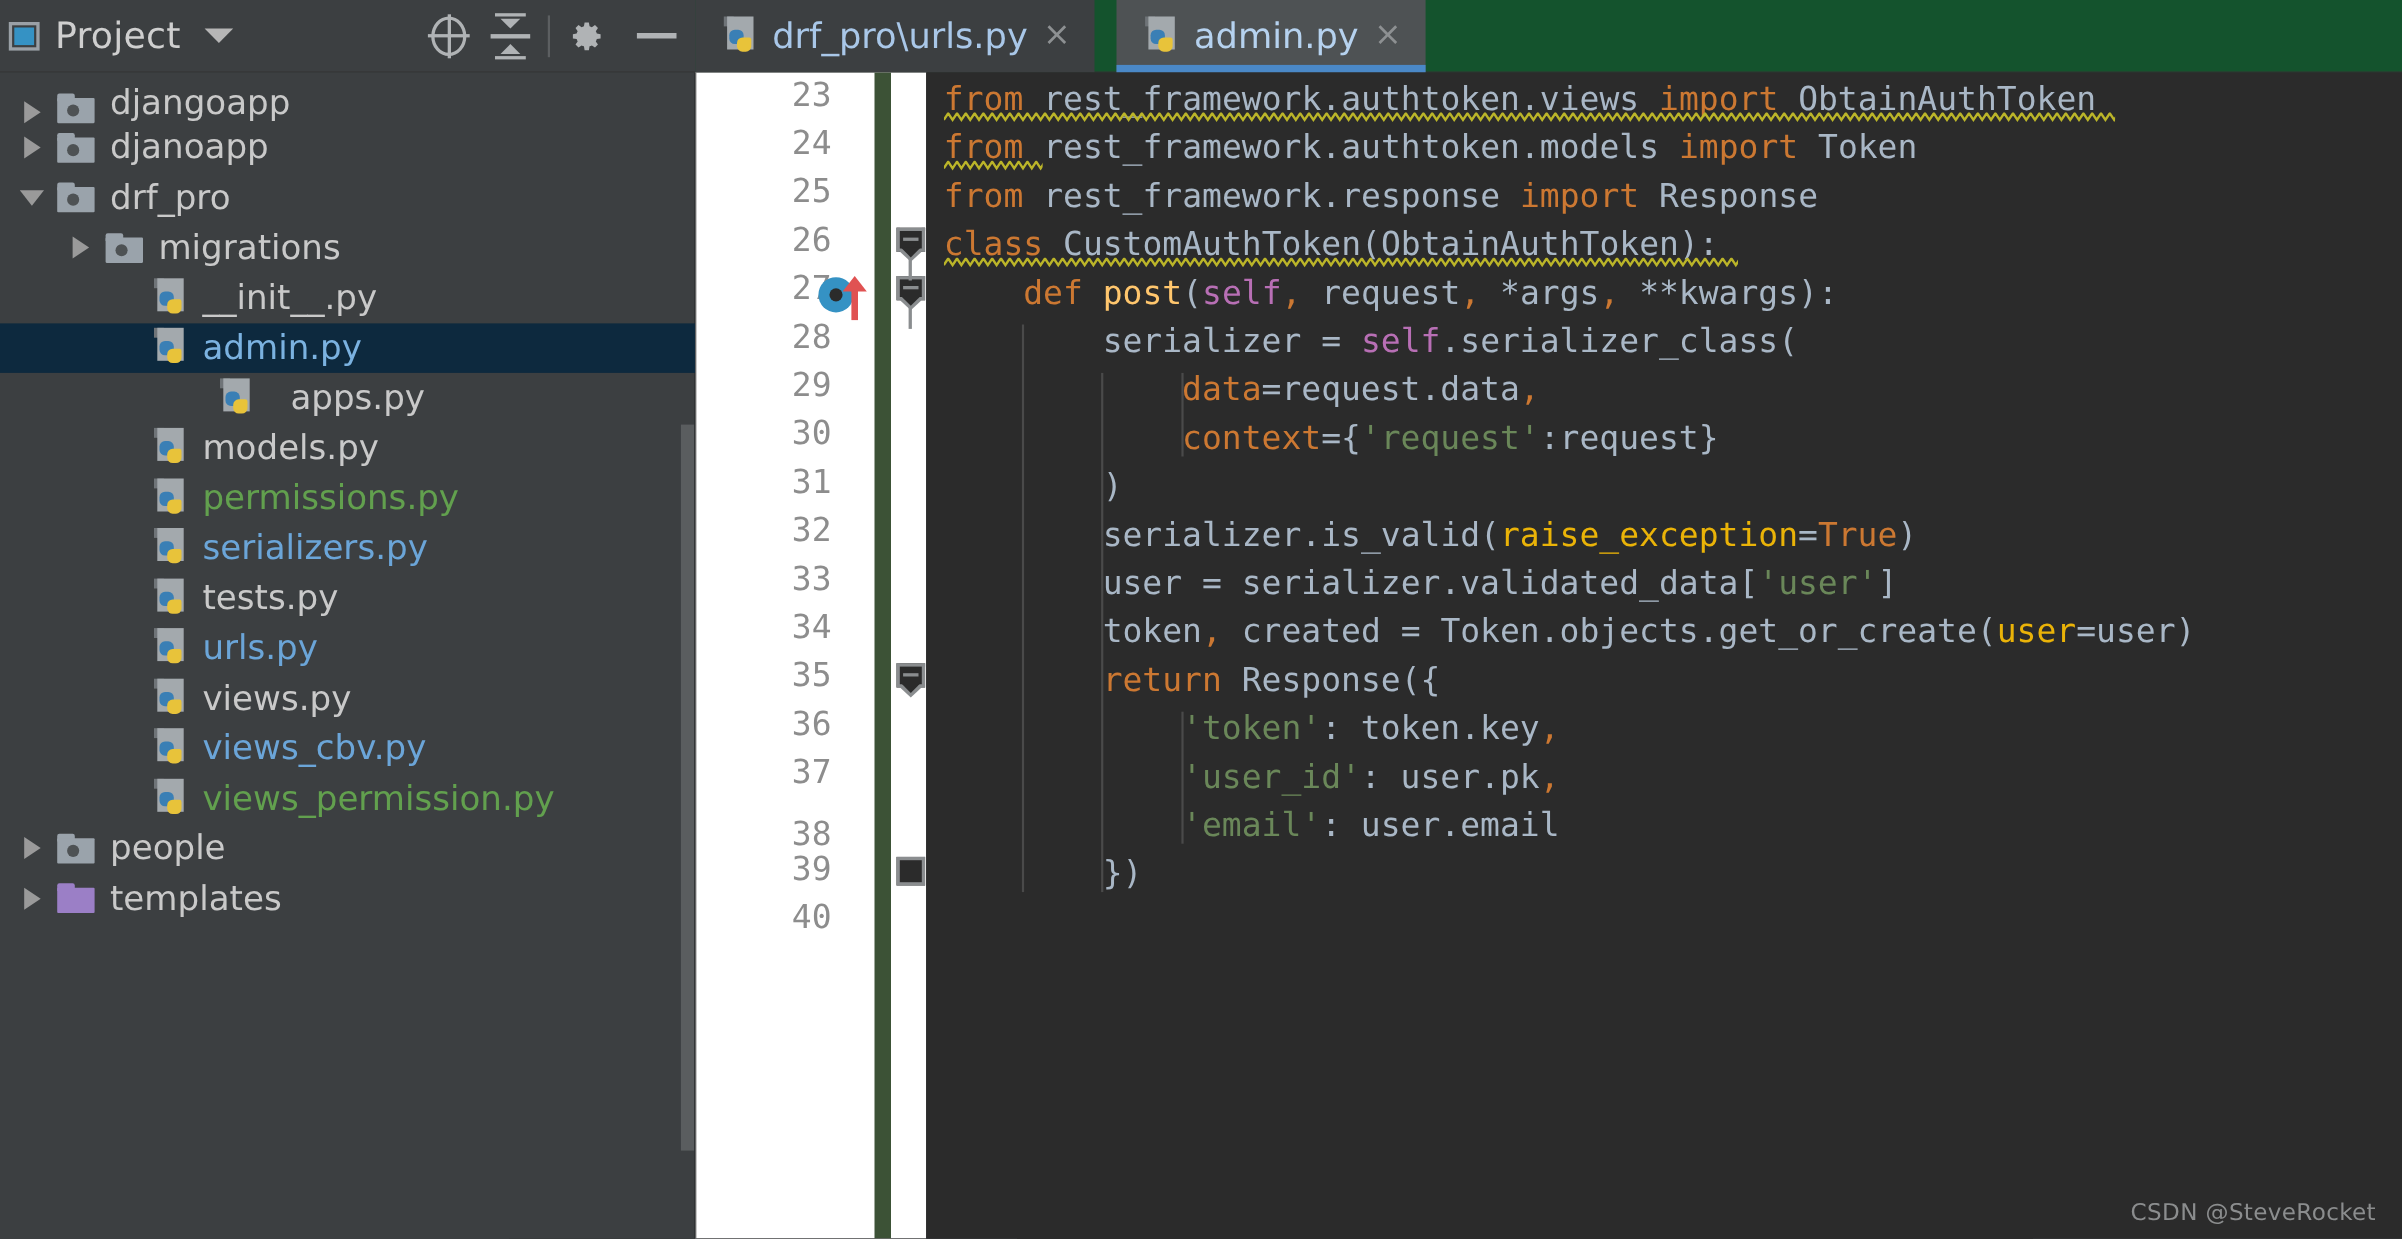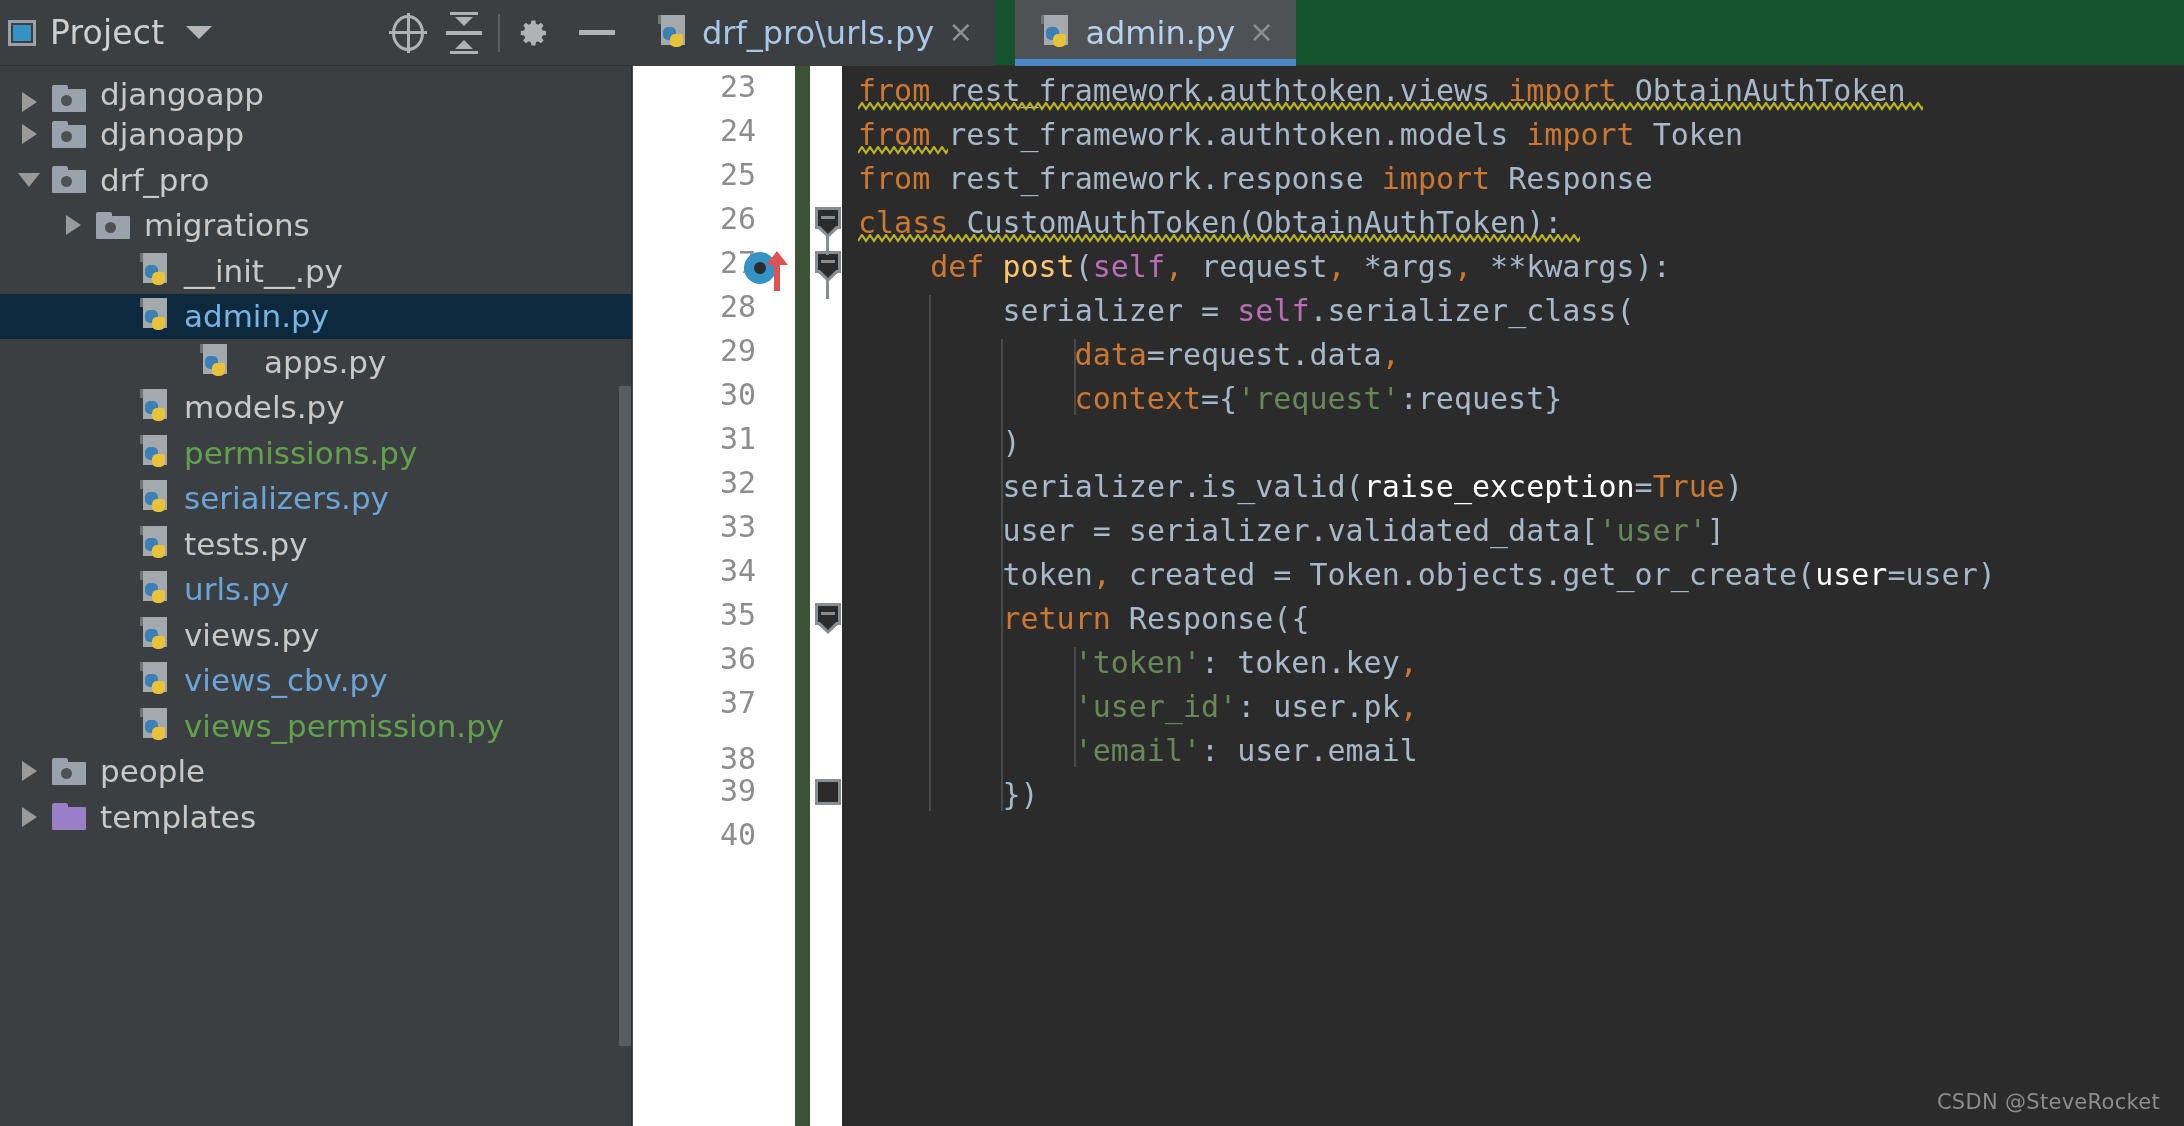--- a/index.html
+++ b/index.html
@@ -140,21 +140,21 @@
   .cline { position: absolute; left: 0; font-size: 30px; line-height: 44px; white-space: pre;
       font-family: "DejaVu Sans Mono", monospace; }
 
   .t-kw   { color: #cc7832; }
   .t-def  { color: #ffc66d; }
   .t-cls  { color: #a9b7c6; }
   .t-pln  { color: #a9b7c6; }
   .t-selfp{ color: #b86fb5; }
   .t-str  { color: #6a8759; }
   .t-kwarg{ color: #cc7832; }
-  .t-kwarg2{ color: #ffffff; }
+  .t-kwarg2{ color: #eab308; }
   .t-comma{ color: #cc7832; }
 
   .squig { position: absolute; height: 10px; overflow: hidden; }
   .squig svg { display: block; }
 
   .indent-guide { position: absolute; width: 2px; background: #4a4a4a; }
 
   .editor-divider { position: absolute; left: 0; top: 0; bottom: 0; width: 1px; background: #4b4b4b; }
 
   .watermark { position: absolute; right: 24px; bottom: 12px; font-size: 21px; color: #8b8d8e;

